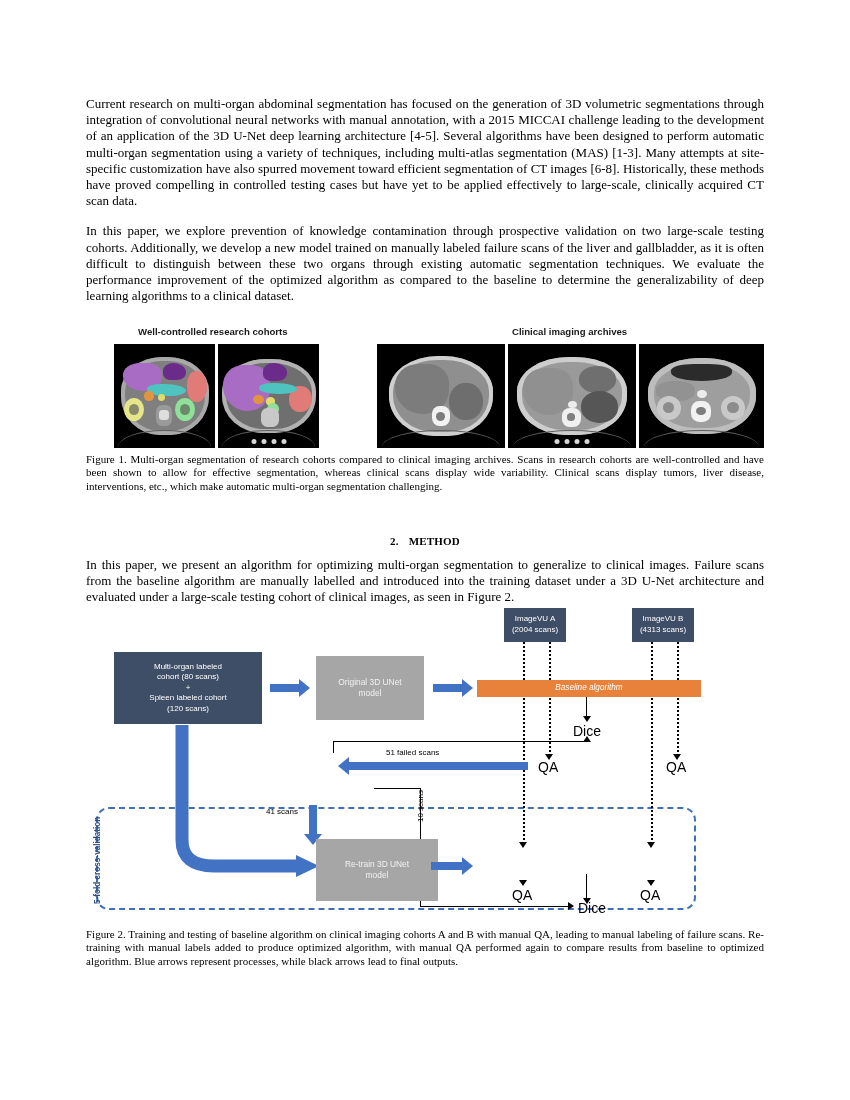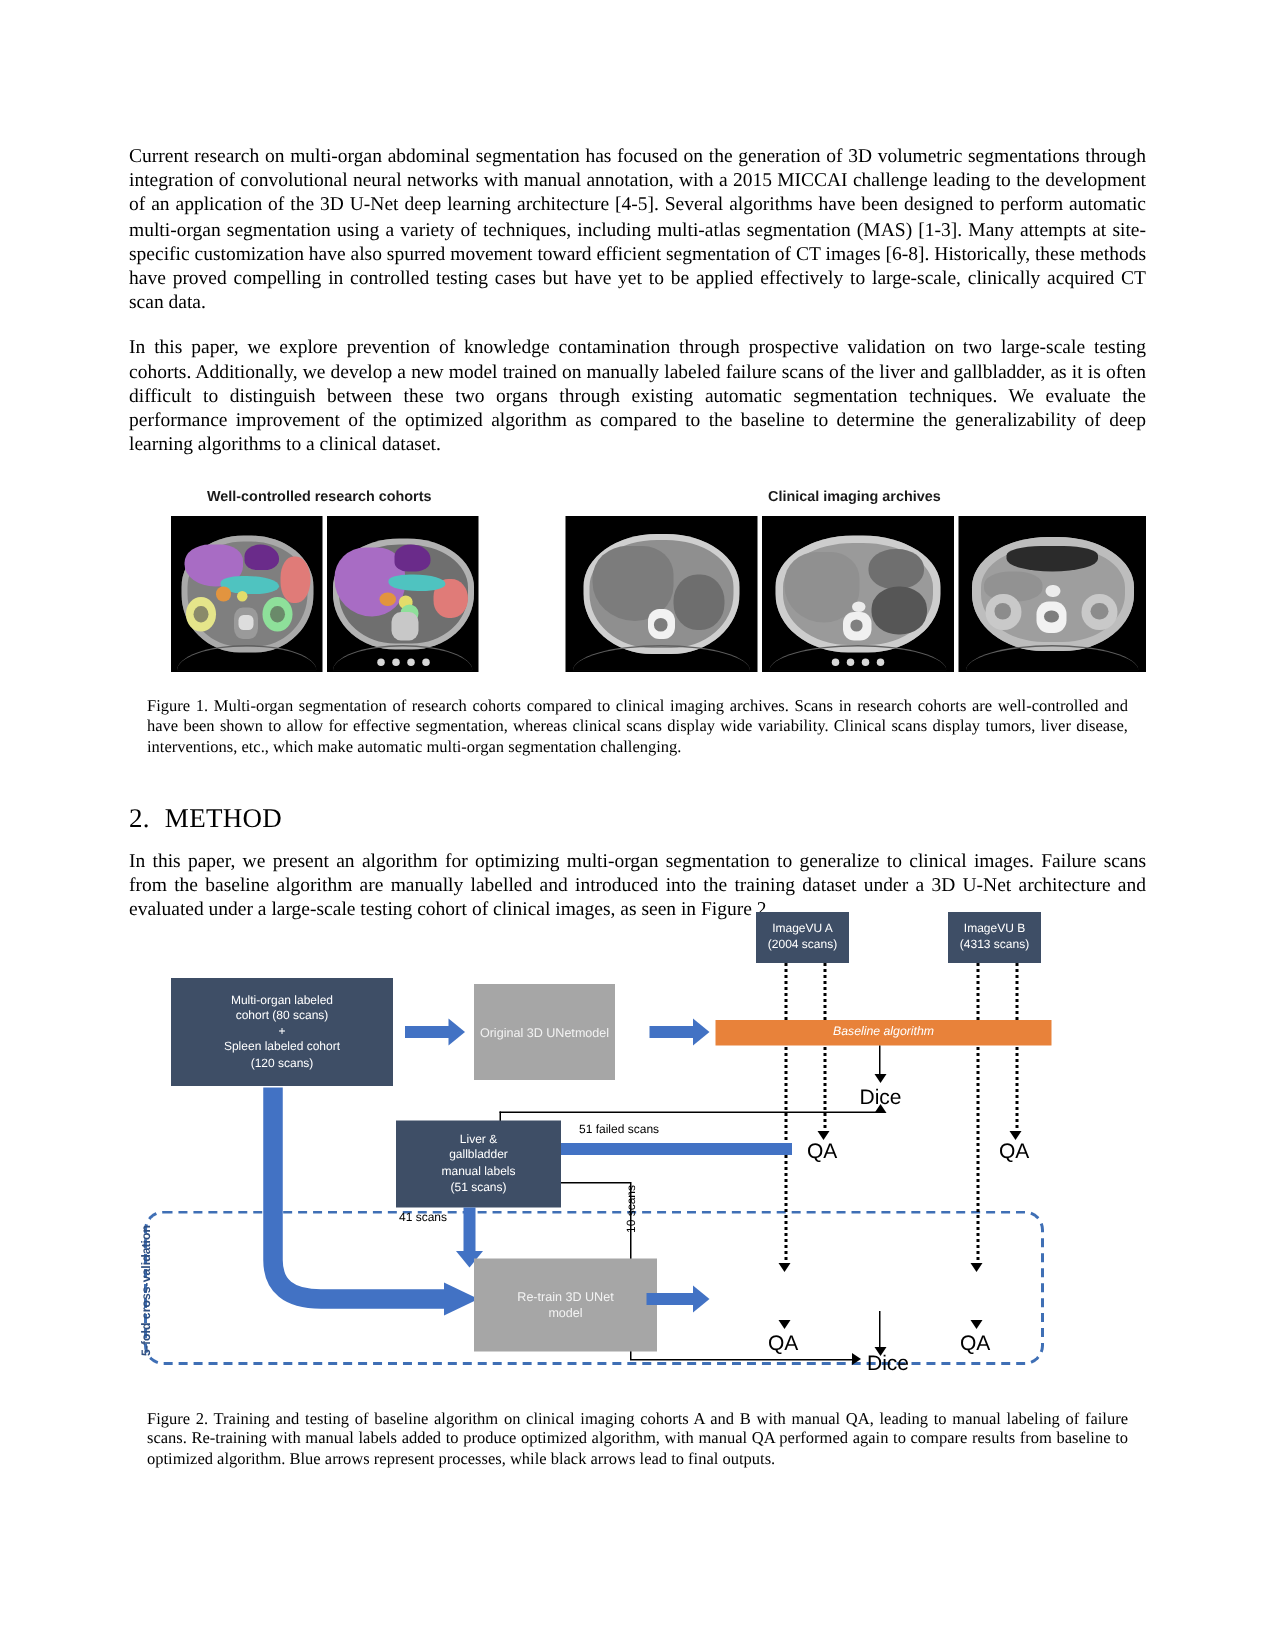--- a/index.html
+++ b/index.html
@@ -30,32 +30,32 @@
   }
   p.body-text {
     font-size: 13.0px;
     line-height: 16.2px;
     text-align: justify;
     text-justify: inter-word;
     margin: 0 0 14px 0;
     hyphens: none;
   }
   h2.section-heading {
-    font-size: 18px;
-    font-weight: normal;
-    text-align: left;
+    font-size: 11px;
+    font-weight: bold;
+    text-align: center;
     margin: 8px 0 10px 0;
     letter-spacing: 0.2px;
   }
   .sec-num { margin-right: 10px; }
   p.caption {
     font-size: 11.0px;
     line-height: 13.4px;
     text-align: justify;
-    margin: 12px;
+    margin: 0;
   }
 
   
   .figure1 {
     position: absolute;
     left: 86px;
     top: 326px;
     width: 678px;
     height: 122px;
   }
@@ -353,21 +353,21 @@
       <span>+</span>
       <span>Spleen labeled cohort</span>
       <span>(120 scans)</span>
     </div>
 
     <div class="barrow right" style="left:184px; top:75px; width:40px; height:18px;">
       <div class="shaft" style="left:0; top:5px; width:30px; height:8px;"></div>
       <div class="head" style="left:29px; top:0;"></div>
     </div>
 
-    <div class="fbox grey" style="left:230px; top:52px; width:94px; height:64px; flex-direction:row;">
+    <div class="fbox grey" style="left:230px; top:52px; width:108px; height:64px; flex-direction:column;">
       <span>Original 3D UNet</span>
       <span>model</span>
     </div>
 
     <div class="barrow right" style="left:347px; top:75px; width:40px; height:18px;">
       <div class="shaft" style="left:0; top:5px; width:30px; height:8px;"></div>
       <div class="head" style="left:29px; top:0;"></div>
     </div>
 
     <div class="fbox orange" style="left:391px; top:76px; width:224px; height:17px;font-style:italic;">
@@ -384,26 +384,20 @@
     <div class="solid-h" style="left:247px; top:137px; width:254px;"></div>
     <div class="solid-v" style="left:247px; top:137px; height:12px;"></div>
     <div class="arrowhead-up" style="left:497px; top:132px;"></div>
 
     <div class="barrow left" style="left:252px; top:153px; width:190px; height:18px;">
       <div class="shaft" style="left:11px; top:5px; width:179px; height:8px;"></div>
       <div class="head" style="left:0; top:0;"></div>
     </div>
     <div class="flabel" style="left:300px; top:144px;">51 failed scans</div>
 
-    <div class="fbox navy" style="left:178px; top:143px; width:110px; height:58px; flex-direction:column;">
-      <span>Liver &amp;</span>
-      <span>gallbladder</span>
-      <span>manual labels</span>
-      <span>(51 scans)</span>
-    </div>
 
     <div class="flabel" style="left:180px; top:203px;">41 scans</div>
     <div class="barrow down" style="left:218px; top:201px; width:18px; height:40px;">
       <div class="shaft" style="left:5px; top:0; width:8px; height:30px;"></div>
       <div class="head" style="left:0; top:29px;"></div>
     </div>
 
     <div class="solid-h" style="left:288px; top:184px; width:46px;"></div>
     <div class="solid-v" style="left:334px; top:184px; height:118px;"></div>
     <div class="flabel" style="left:330px; top:218px; transform: rotate(-90deg); transform-origin: left top;">10 scans</div>

